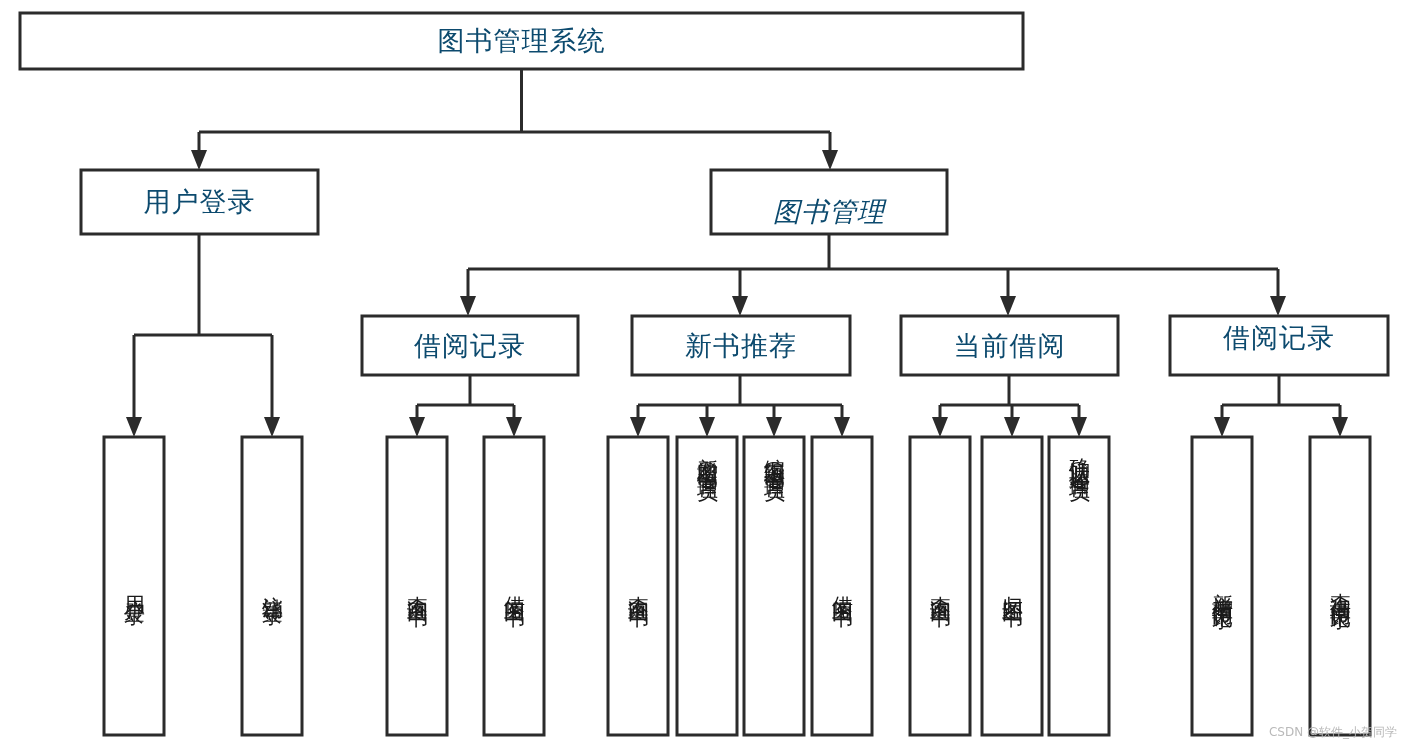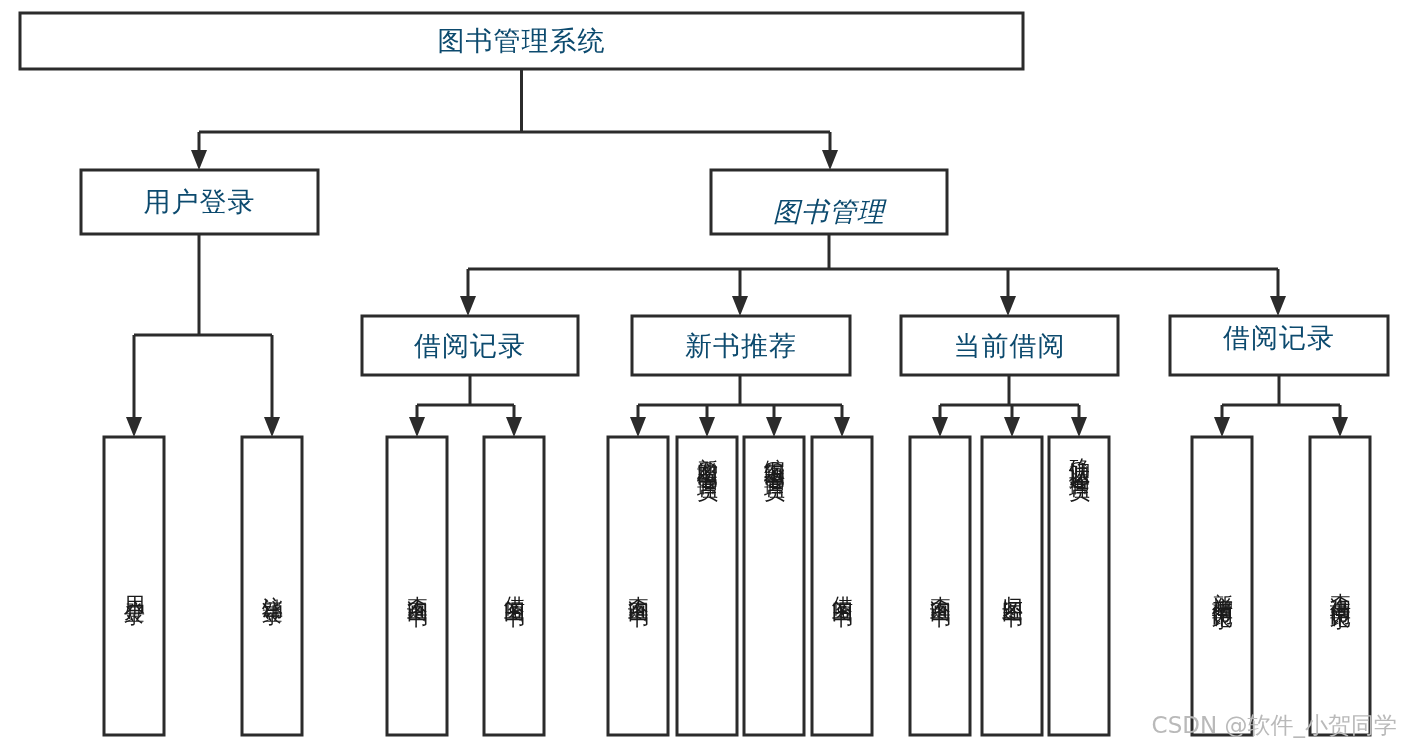--- a/index.html
+++ b/index.html
@@ -71,21 +71,21 @@
     font-size: 27px;
     color: #0c4a6e;
     letter-spacing: 1px;
     white-space: nowrap;
   }
   #watermark {
     position: absolute;
     right: 8px;
     bottom: 6px;
     font-family: "DejaVu Sans", "Liberation Sans", sans-serif;
-    font-size: 23px;
+    font-size: 12px;
     color: #b9b9b9;
     white-space: nowrap;
     pointer-events: none;
     text-align: center;
   }
 </style>
 </head>
 <body>
 
 <div id="diagram-root">

